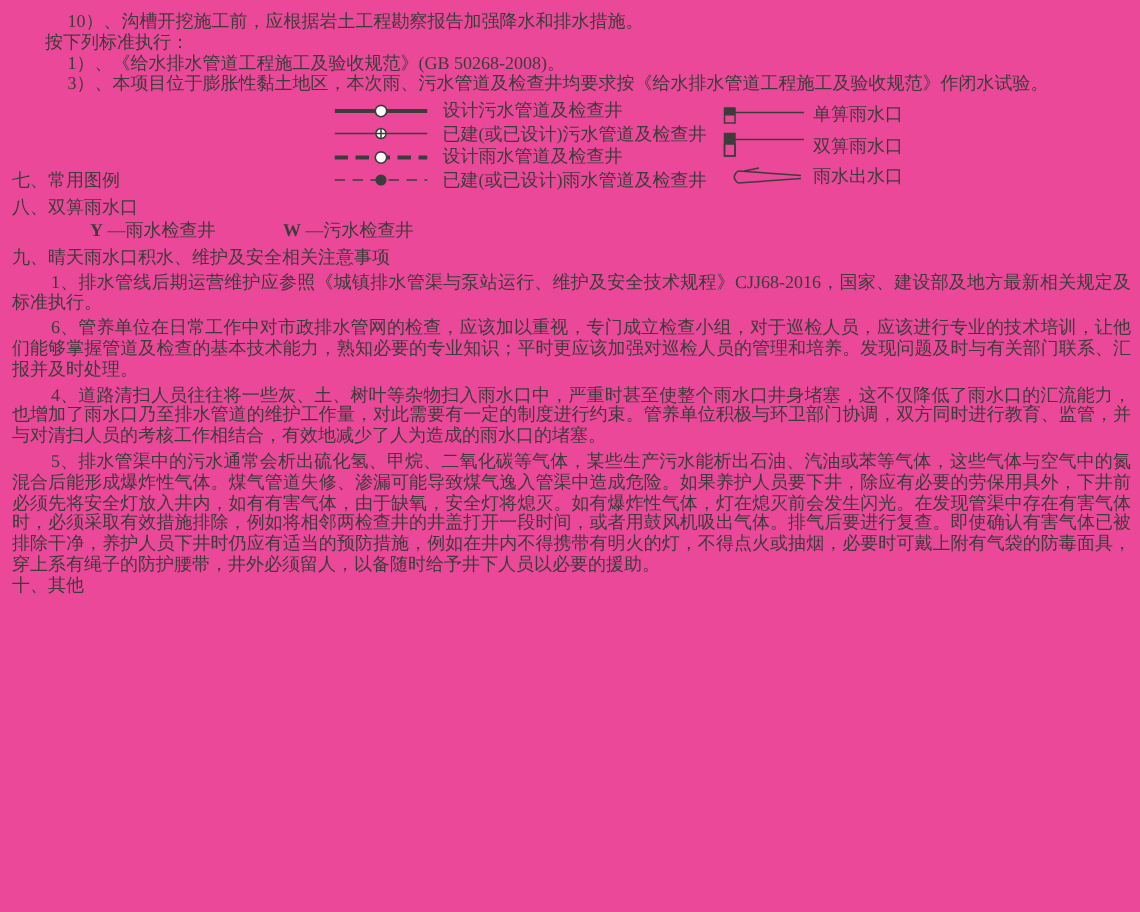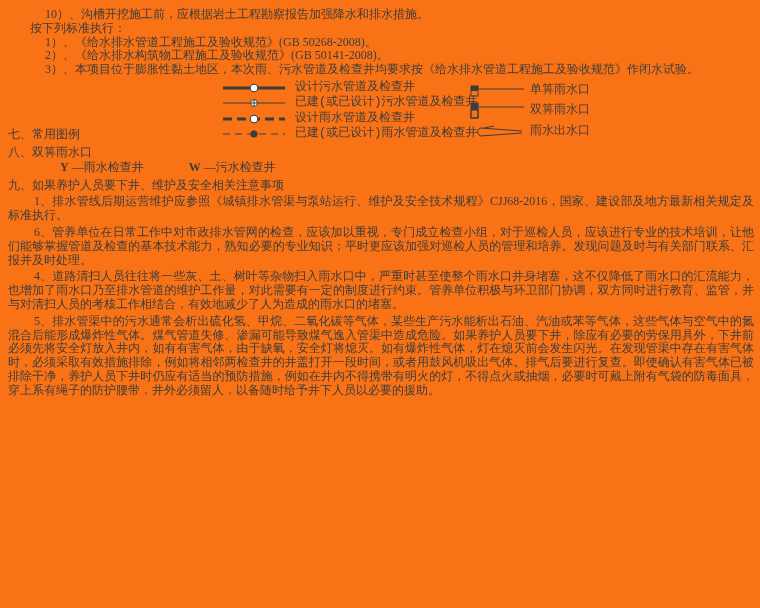--- a/index.html
+++ b/index.html
@@ -1,61 +1,60 @@
 <!DOCTYPE html>
 <html><head>
 <meta charset="utf-8">
 <style>
   html,body{margin:0;padding:0;background:#ffffff;}
   .page{
     position:relative;
     width:760px;height:608px;
-    background:#f97316;
+    background:#ec4899;
     color:#3c3c3c;
     font-family:"Liberation Serif","DejaVu Serif",serif;
     font-size:12px;
     line-height:13.8px;
     overflow:hidden;
     box-sizing:border-box;
     padding:8px 6px 15px 8px;
   }
   .para{text-align:justify;margin:0;}
   .indent-item{text-indent:37px;}
   .indent-note{text-indent:26px;margin-top:3px;}
   .lead{margin-left:22px;}
   .section-heading{margin:0;font-weight:normal;}
   .mt-lg{margin-top:10px;}
   .mt-sm{margin-top:4px;}
   
   .legend-block{display:flex;align-items:flex-end;margin-top:3px;}
   .legend-heading{width:215px;flex:none;}
-  .legend-col{flex:none;font-family:Liberation Mono, monospace;}
+  .legend-col{flex:none;}
   .legend-left{width:247px;}
   .legend-row{display:flex;align-items:center;height:15.5px;}
-  .legend-right .legend-row{height:20.5px;}
+  .legend-right .legend-row{height:20.5px;margin-left:12px;}
   .sym{width:72px;flex:none;display:flex;align-items:center;}
   .legend-right .sym{width:60px;}
   .lbl{white-space:nowrap;}
   svg{display:block;}
   
   .well-codes{margin-left:52px;margin-top:1px;}
   .well-code{font-weight:bold;font-family:"Liberation Serif",serif;}
   .well-pair{margin-right:42px;}
   .bottom-space{height:40px;}
 </style>
 </head>
 <body>
 
 <div class="page">
 
   <p class="para indent-item">10）、沟槽开挖施工前，应根据岩土工程勘察报告加强降水和排水措施。</p>
 
   <p class="para lead">按下列标准执行：</p>
   <p class="para indent-item">1）、《给水排水管道工程施工及验收规范》(GB 50268-2008)。</p>
-  <p class="para indent-item">2）、《给水排水构筑物工程施工及验收规范》(GB 50141-2008)。</p>
   <p class="para indent-item">3）、本项目位于膨胀性黏土地区，本次雨、污水管道及检查井均要求按《给水排水管道工程施工及验收规范》作闭水试验。</p>
 
   <div class="legend-block">
     <p class="para section-heading legend-heading">七、常用图例</p>
 
     <div class="legend-col legend-left">
       <div class="legend-row">
         <span class="sym">
           <svg width="62" height="12" viewBox="0 0 62 12">
             <line x1="0" y1="6" x2="62" y2="6" stroke="#3c3c3c" stroke-width="2.8"></line>
@@ -130,21 +129,22 @@
       </div>
     </div>
   </div>
 
   <p class="para section-heading mt-sm">八、双箅雨水口</p>
   <p class="para well-codes">
     <span class="well-pair"><span class="well-code">Y</span> <span>—雨水检查井</span></span>
     <span class="well-pair"><span class="well-code">W</span> <span>—污水检查井</span></span>
   </p>
 
-  <p class="para section-heading mt-sm">九、如果养护人员要下井、维护及安全相关注意事项</p>
+  <p class="para section-heading mt-sm">九、晴天雨水口积水、维护及安全相关注意事项</p>
   <p class="para indent-note">1、排水管线后期运营维护应参照《城镇排水管渠与泵站运行、维护及安全技术规程》CJJ68-2016，国家、建设部及地方最新相关规定及标准执行。</p>
   <p class="para indent-note">6、管养单位在日常工作中对市政排水管网的检查，应该加以重视，专门成立检查小组，对于巡检人员，应该进行专业的技术培训，让他们能够掌握管道及检查的基本技术能力，熟知必要的专业知识；平时更应该加强对巡检人员的管理和培养。发现问题及时与有关部门联系、汇报并及时处理。</p>
   <p class="para indent-note">4、道路清扫人员往往将一些灰、土、树叶等杂物扫入雨水口中，严重时甚至使整个雨水口井身堵塞，这不仅降低了雨水口的汇流能力，也增加了雨水口乃至排水管道的维护工作量，对此需要有一定的制度进行约束。管养单位积极与环卫部门协调，双方同时进行教育、监管，并与对清扫人员的考核工作相结合，有效地减少了人为造成的雨水口的堵塞。</p>
   <p class="para indent-note">5、排水管渠中的污水通常会析出硫化氢、甲烷、二氧化碳等气体，某些生产污水能析出石油、汽油或苯等气体，这些气体与空气中的氮混合后能形成爆炸性气体。煤气管道失修、渗漏可能导致煤气逸入管渠中造成危险。如果养护人员要下井，除应有必要的劳保用具外，下井前必须先将安全灯放入井内，如有有害气体，由于缺氧，安全灯将熄灭。如有爆炸性气体，灯在熄灭前会发生闪光。在发现管渠中存在有害气体时，必须采取有效措施排除，例如将相邻两检查井的井盖打开一段时间，或者用鼓风机吸出气体。排气后要进行复查。即使确认有害气体已被排除干净，养护人员下井时仍应有适当的预防措施，例如在井内不得携带有明火的灯，不得点火或抽烟，必要时可戴上附有气袋的防毒面具，穿上系有绳子的防护腰带，井外必须留人，以备随时给予井下人员以必要的援助。</p>
 
+  <p class="para section-heading">十、其他</p>
 
   <div class="bottom-space"></div>
 </div>
 
 </body></html>

